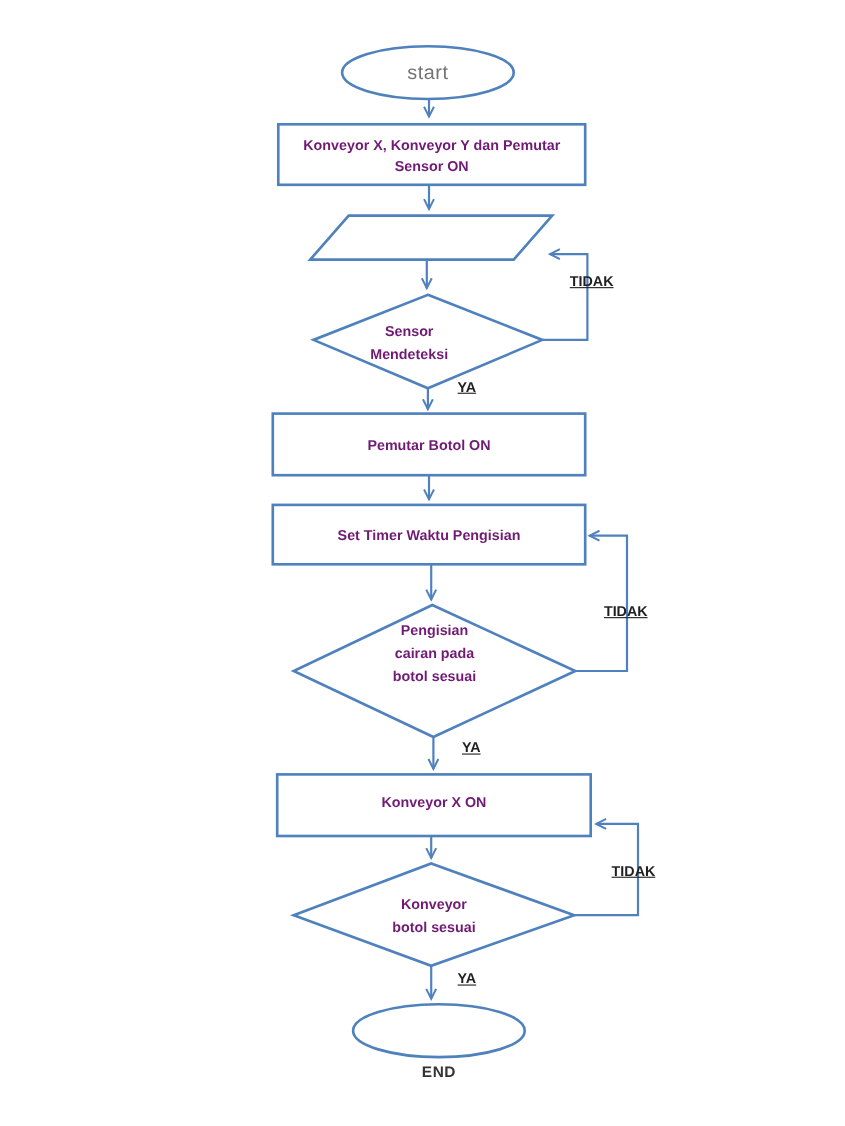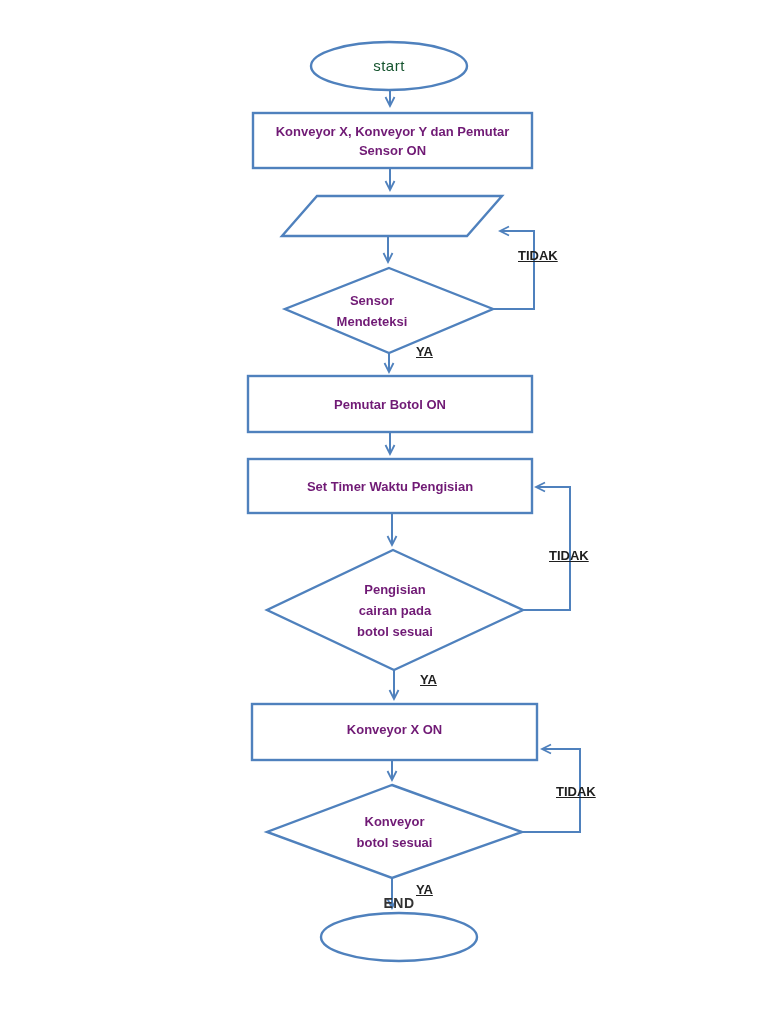--- a/index.html
+++ b/index.html
@@ -21,23 +21,23 @@
     text-align: center;
     font-size: 13px;
     font-weight: bold;
     color: #701a75;
     line-height: 19px;
     pointer-events: none;
   }
   .node-label span { display: block; white-space: nowrap; }
   .node-label.diamond { line-height: 21px; }
   .node-label.terminator-start {
-    font-size: 15px;
+    font-size: 18px;
     font-weight: 400;
-    color: #14532d;
+    color: #737373;
     letter-spacing: 0.5px;
     line-height: 24px;
     text-align: right;
   }
   .node-label.terminator-end {
     font-size: 14px;
     letter-spacing: 0.5px;
     color: #333333;
   }
   .edge-label {
@@ -107,36 +107,36 @@
   </div>
 
   <div class="node-label" style="left:248px;top:376px;width:284px;height:56px">
     <span>Pemutar Botol ON</span>
   </div>
 
   <div class="node-label" style="left:248px;top:459px;width:284px;height:54px">
     <span>Set Timer Waktu Pengisian</span>
   </div>
 
-  <div class="node-label diamond" style="left:267px;top:550px;width:256px;height:120px">
+  <div class="node-label diamond" style="left:267px;top:533px;width:256px;height:120px">
     <span>Pengisian</span>
     <span>cairan pada</span>
     <span>botol sesuai</span>
   </div>
 
   <div class="node-label" style="left:252px;top:704px;width:285px;height:50px">
     <span>Konveyor X ON</span>
   </div>
 
   <div class="node-label diamond" style="left:267px;top:785px;width:255px;height:93px">
     <span>Konveyor</span>
     <span>botol sesuai</span>
   </div>
 
-  <div class="node-label terminator-end" style="left:321px;top:879px;width:156px;height:48px">
+  <div class="node-label terminator-end" style="left:321px;top:950px;width:156px;height:48px">
     <span>END</span>
   </div>
 
   <div class="edge-label" style="left:518px;top:248px">TIDAK</div>
   <div class="edge-label" style="left:416px;top:344px">YA</div>
   <div class="edge-label" style="left:549px;top:548px">TIDAK</div>
   <div class="edge-label" style="left:420px;top:672px">YA</div>
   <div class="edge-label" style="left:556px;top:784px">TIDAK</div>
   <div class="edge-label" style="left:416px;top:882px">YA</div>
 

